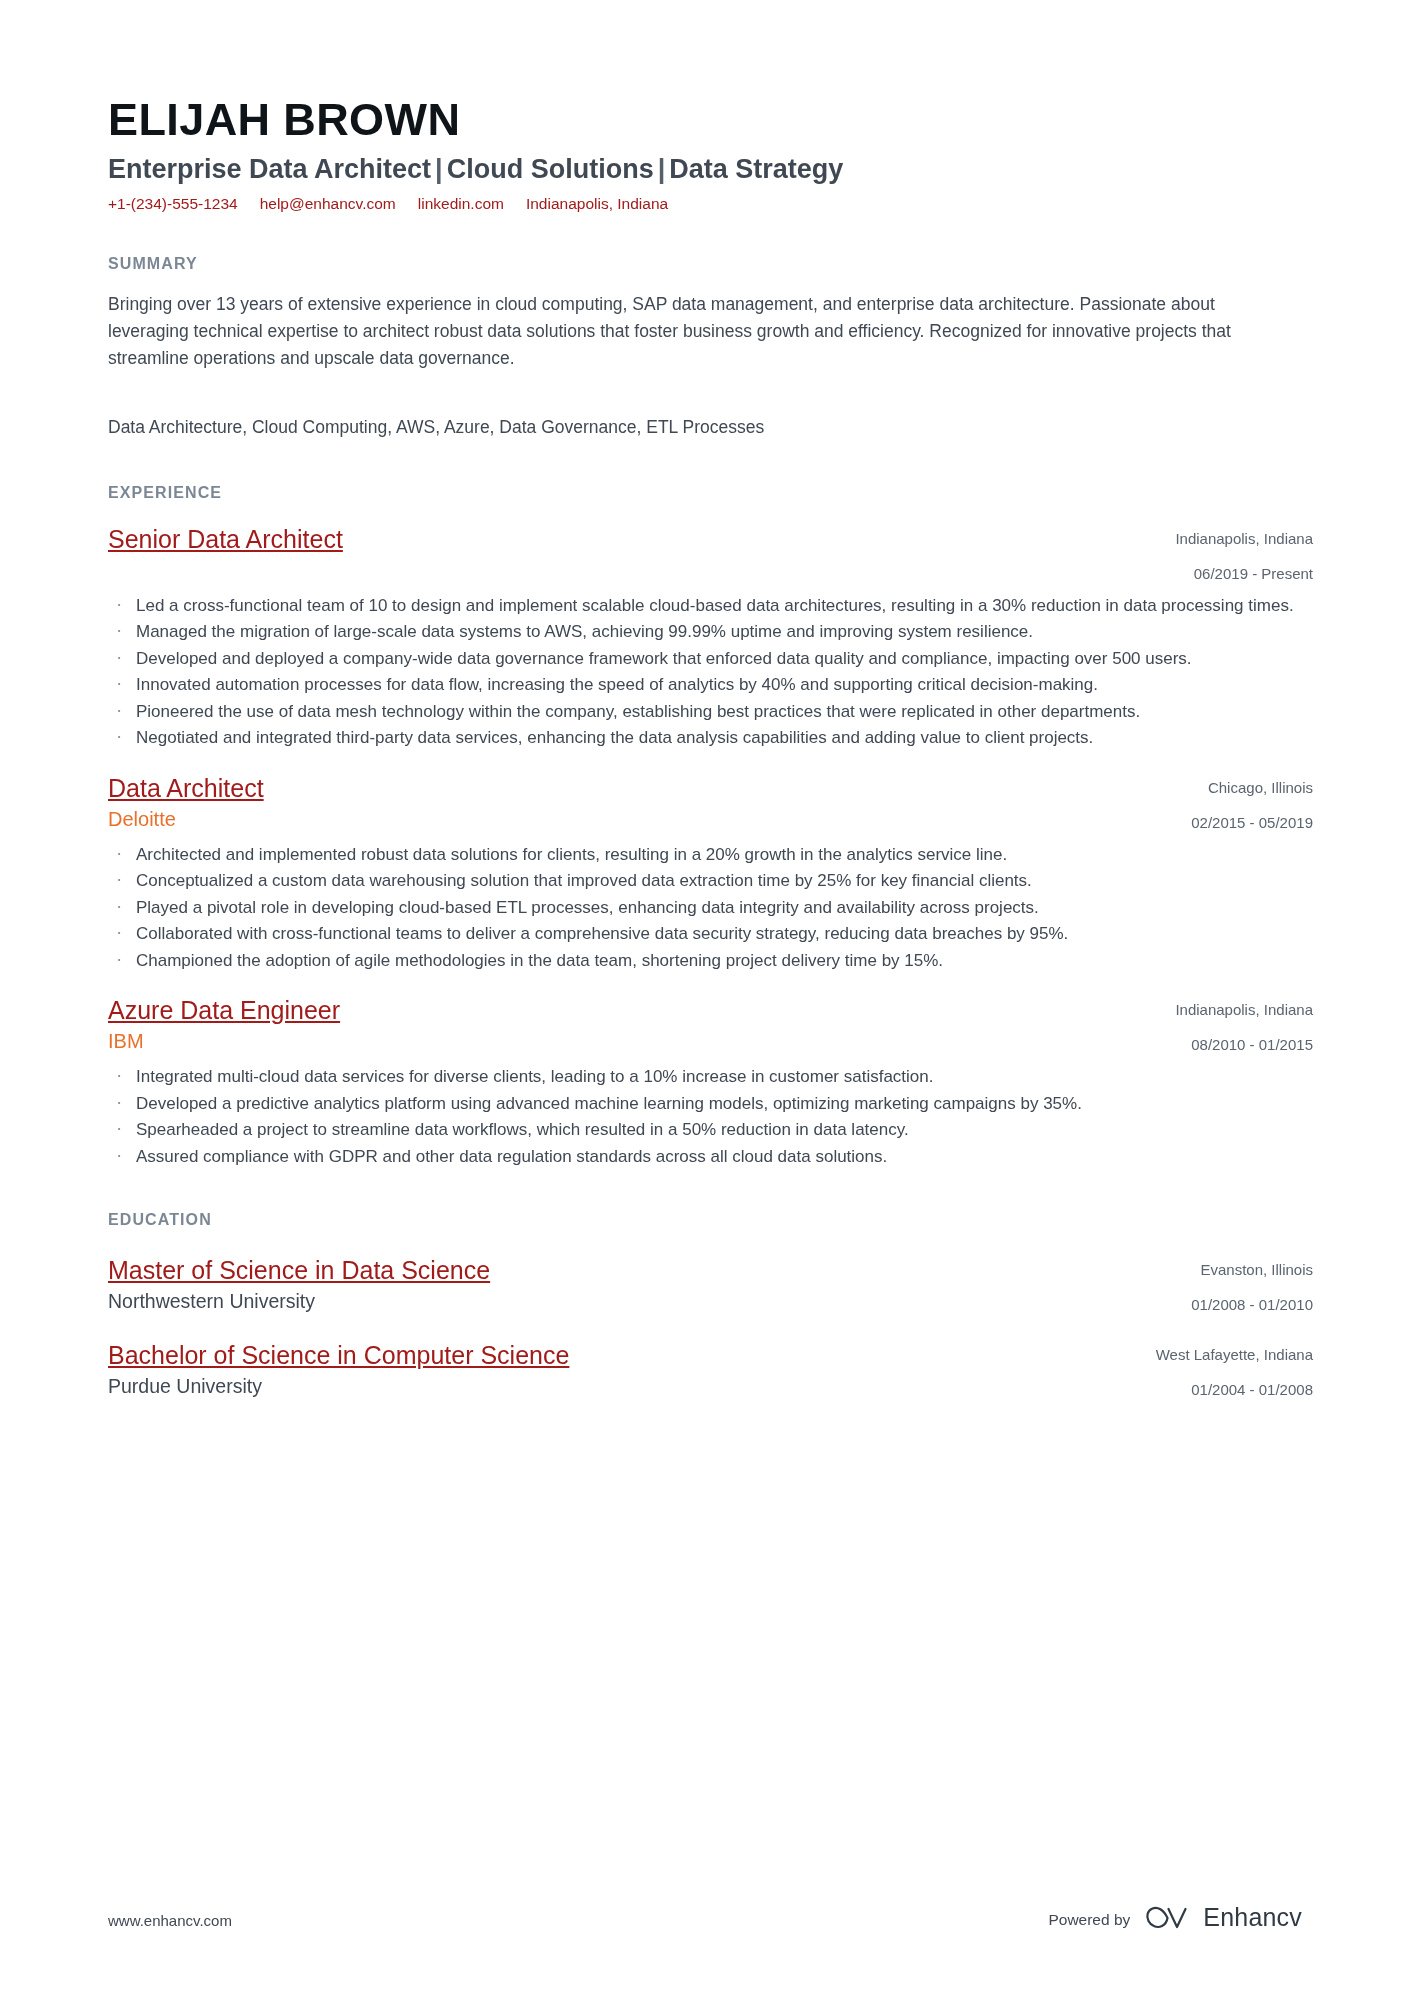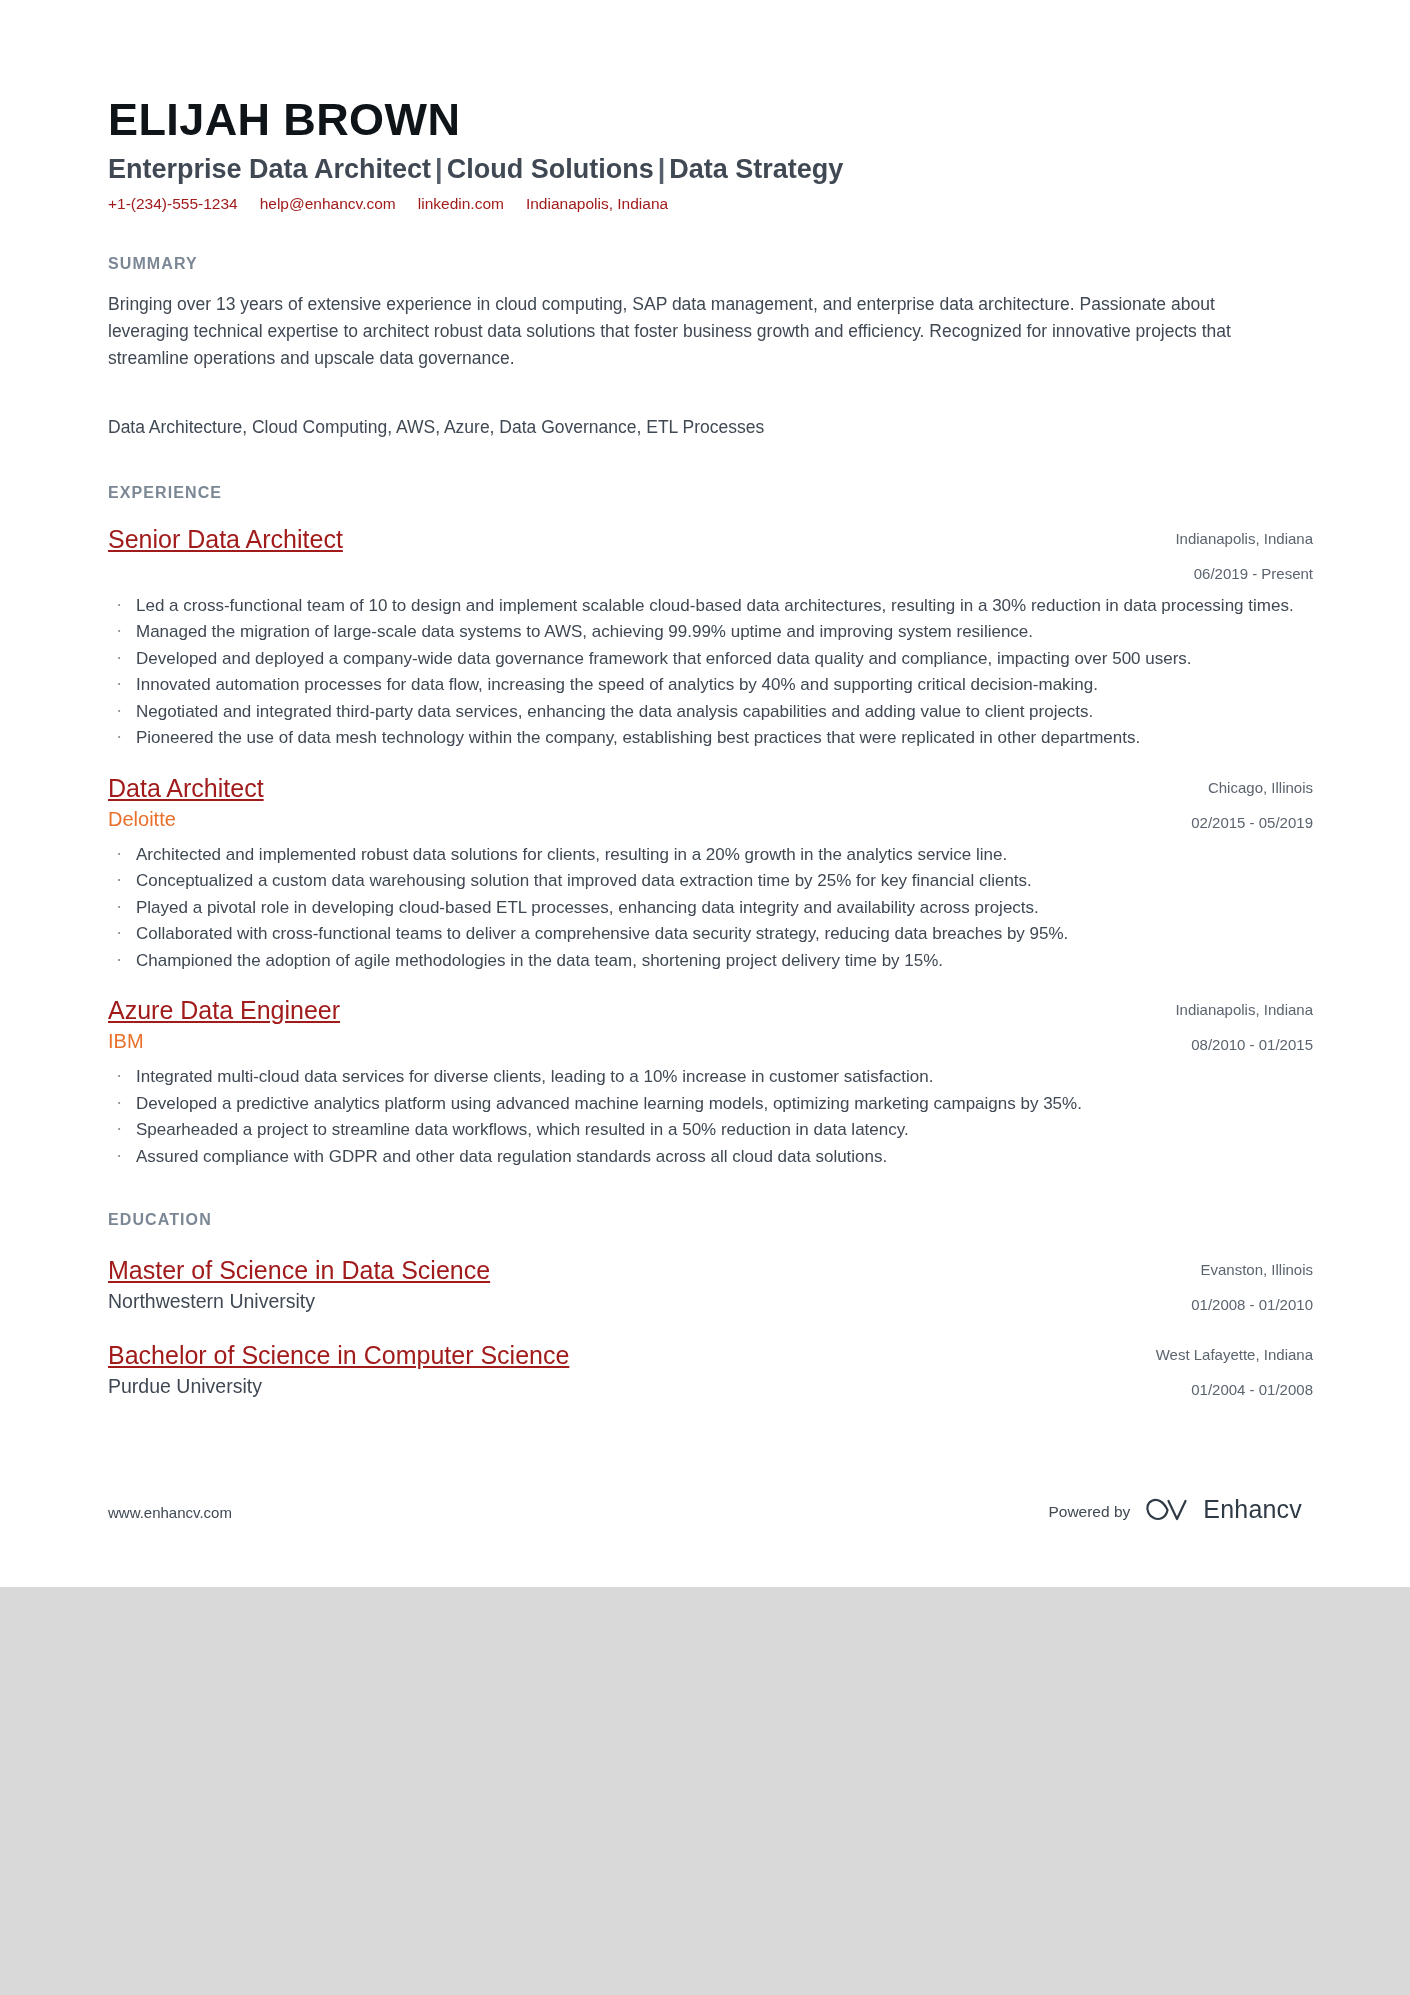--- a/index.html
+++ b/index.html
@@ -6,21 +6,21 @@
     margin: 0;
     padding: 0;
     background: #d9d9d9;
   }
   body {
     font-family: "Liberation Sans", sans-serif;
     -webkit-font-smoothing: antialiased;
   }
   .page {
     width: 1410px;
-    height: 1587px;
+    height: 1995px;
     background: #ffffff;
     position: relative;
     box-sizing: border-box;
     padding: 0;
     overflow: hidden;
     margin: 0 auto;
   }
   .inner {
     position: absolute;
     left: 108px;
@@ -223,22 +223,22 @@
           <div class="entry-right">
             <div class="entry-meta">Indianapolis, Indiana</div>
             <div class="entry-meta date">06/2019 - Present</div>
           </div>
         </div>
         <ul class="bullets">
           <li>Led a cross-functional team of 10 to design and implement scalable cloud-based data architectures, resulting in a 30% reduction in data processing times.</li>
           <li>Managed the migration of large-scale data systems to AWS, achieving 99.99% uptime and improving system resilience.</li>
           <li>Developed and deployed a company-wide data governance framework that enforced data quality and compliance, impacting over 500 users.</li>
           <li>Innovated automation processes for data flow, increasing the speed of analytics by 40% and supporting critical decision-making.</li>
+          <li>Pioneered the use of data mesh technology within the company, establishing best practices that were replicated in other departments.</li>
           <li>Negotiated and integrated third-party data services, enhancing the data analysis capabilities and adding value to client projects.</li>
-          <li>Pioneered the use of data mesh technology within the company, establishing best practices that were replicated in other departments.</li>
         </ul>
       </div>
 
       <div class="entry">
         <div class="entry-head">
           <div class="entry-left">
             <div class="entry-title">Data Architect</div>
             <div class="entry-org">Deloitte</div>
           </div>
           <div class="entry-right">

